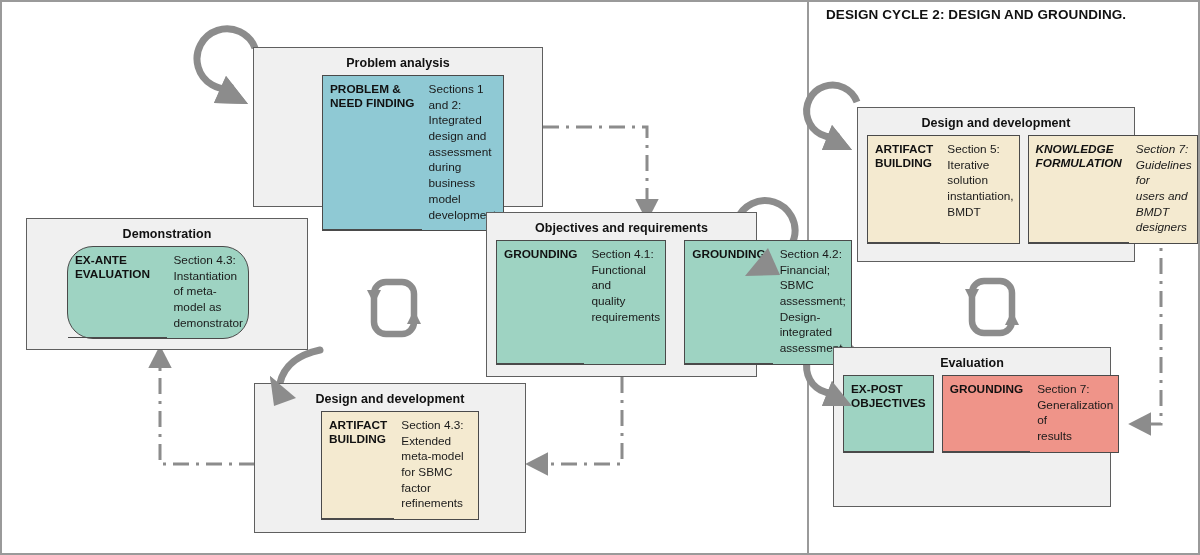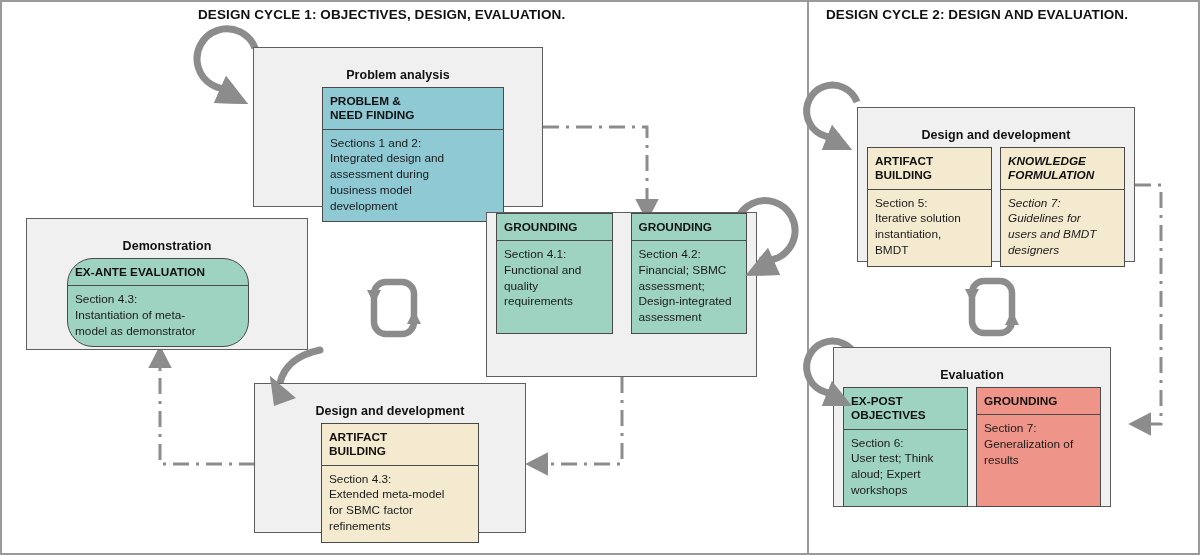--- a/index.html
+++ b/index.html
@@ -47,37 +47,37 @@
     background: #f0f0f0;
     border: 1.6px solid #5f5f5f;
     box-sizing: border-box;
     z-index: 5;
   }
   .phase-title {
     text-align: center;
     font-size: 12.5px;
     font-weight: bold;
     color: #111111;
-    padding-top: 20px;
+    padding-top: 8px;
     padding-bottom: 5px;
     letter-spacing: .05px;
   }
 
   
   .cards {
     display: flex;
     gap: 8px;
     padding: 0 0 0 0;
     box-sizing: border-box;
   }
   .card {
     border: 1.3px solid #4a4a4a;
     box-sizing: border-box;
     display: flex;
-    flex-direction: column;
+    flex-direction: row;
   }
   .card-head {
     font-size: 11.8px;
     font-weight: bold;
     color: #111111;
     padding: 6px 7px 6px 7px;
     line-height: 1.22;
     border-bottom: 1.3px solid #4a4a4a;
     white-space: pre-line;
   }
@@ -114,23 +114,22 @@
     z-index: 9;
   }
 </style>
 </head>
 <body>
 
 <div id="canvas">
 
   <div class="panel-divider" style="left:805px;"></div>
 
-  <div class="panel-title" style="left:196px; top:5px;">DESIGN CYCLE 1: OBJECTIVES, DESIGN, EVALUATION.</div>
-
-  <div class="panel-title" style="left:824px; top:5px;">DESIGN CYCLE 2: DESIGN AND EVALUATION.</div>
+
+  <div class="panel-title" style="left:824px; top:5px;">DESIGN CYCLE 2: DESIGN AND GROUNDING.</div>
 
   <svg id="links" viewBox="0 0 1200 555">
     <defs>
       <marker id="ah" markerWidth="9" markerHeight="9" refX="2.0" refY="4.5" orient="auto" markerUnits="strokeWidth">
         <path d="M0,0.6 L7.6,4.5 L0,8.4 z" fill="#8c8c8c"></path>
       </marker>
       <marker id="ah2" markerWidth="7" markerHeight="7" refX="1.6" refY="3.5" orient="auto" markerUnits="strokeWidth">
         <path d="M0,0.4 L6,3.5 L0,6.6 z" fill="#8c8c8c"></path>
       </marker>
     </defs>
@@ -212,20 +211,21 @@
       <div class="card c-green" style="width:100%;border-radius:26px;">
         <div class="card-head">EX-ANTE EVALUATION</div>
         <div class="card-body">Section 4.3:
 Instantiation of meta-
 model as demonstrator</div>
       </div>
     </div>
   </div>
 
   <div class="phase-box" style="left:484px; top:210px; width:271px; height:165px;">
+    <div class="phase-title">Objectives and requirements</div>
     <div class="cards" style="padding:0 9px 0 9px; gap:18px;">
       <div class="card c-green" style="flex:1;">
         <div class="card-head">GROUNDING</div>
         <div class="card-body">Section 4.1:
 Functional and
 quality requirements</div>
       </div>
       <div class="card c-green" style="flex:1;">
         <div class="card-head">GROUNDING</div>
         <div class="card-body">Section 4.2:
@@ -272,24 +272,20 @@
       </div>
     </div>
   </div>
 
   <div class="phase-box" style="left:831px; top:345px; width:278px; height:160px;">
     <div class="phase-title">Evaluation</div>
     <div class="cards" style="padding:0 9px 0 9px; gap:8px;">
       <div class="card c-green" style="flex:1;">
         <div class="card-head">EX-POST
 OBJECTIVES</div>
-        <div class="card-body">Section 6:
-User test; Think
-aloud; Expert
-workshops</div>
       </div>
       <div class="card c-salmon" style="flex:1;">
         <div class="card-head">GROUNDING</div>
         <div class="card-body">Section 7:
 Generalization of
 results</div>
       </div>
     </div>
   </div>
 

